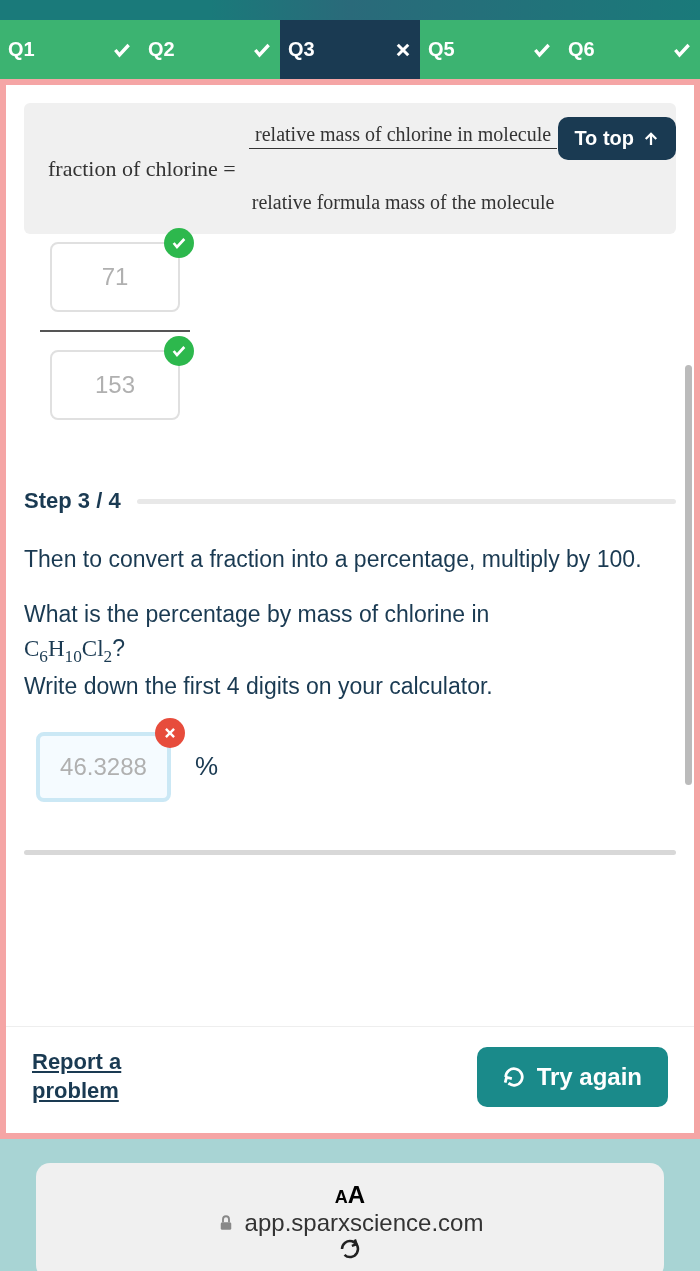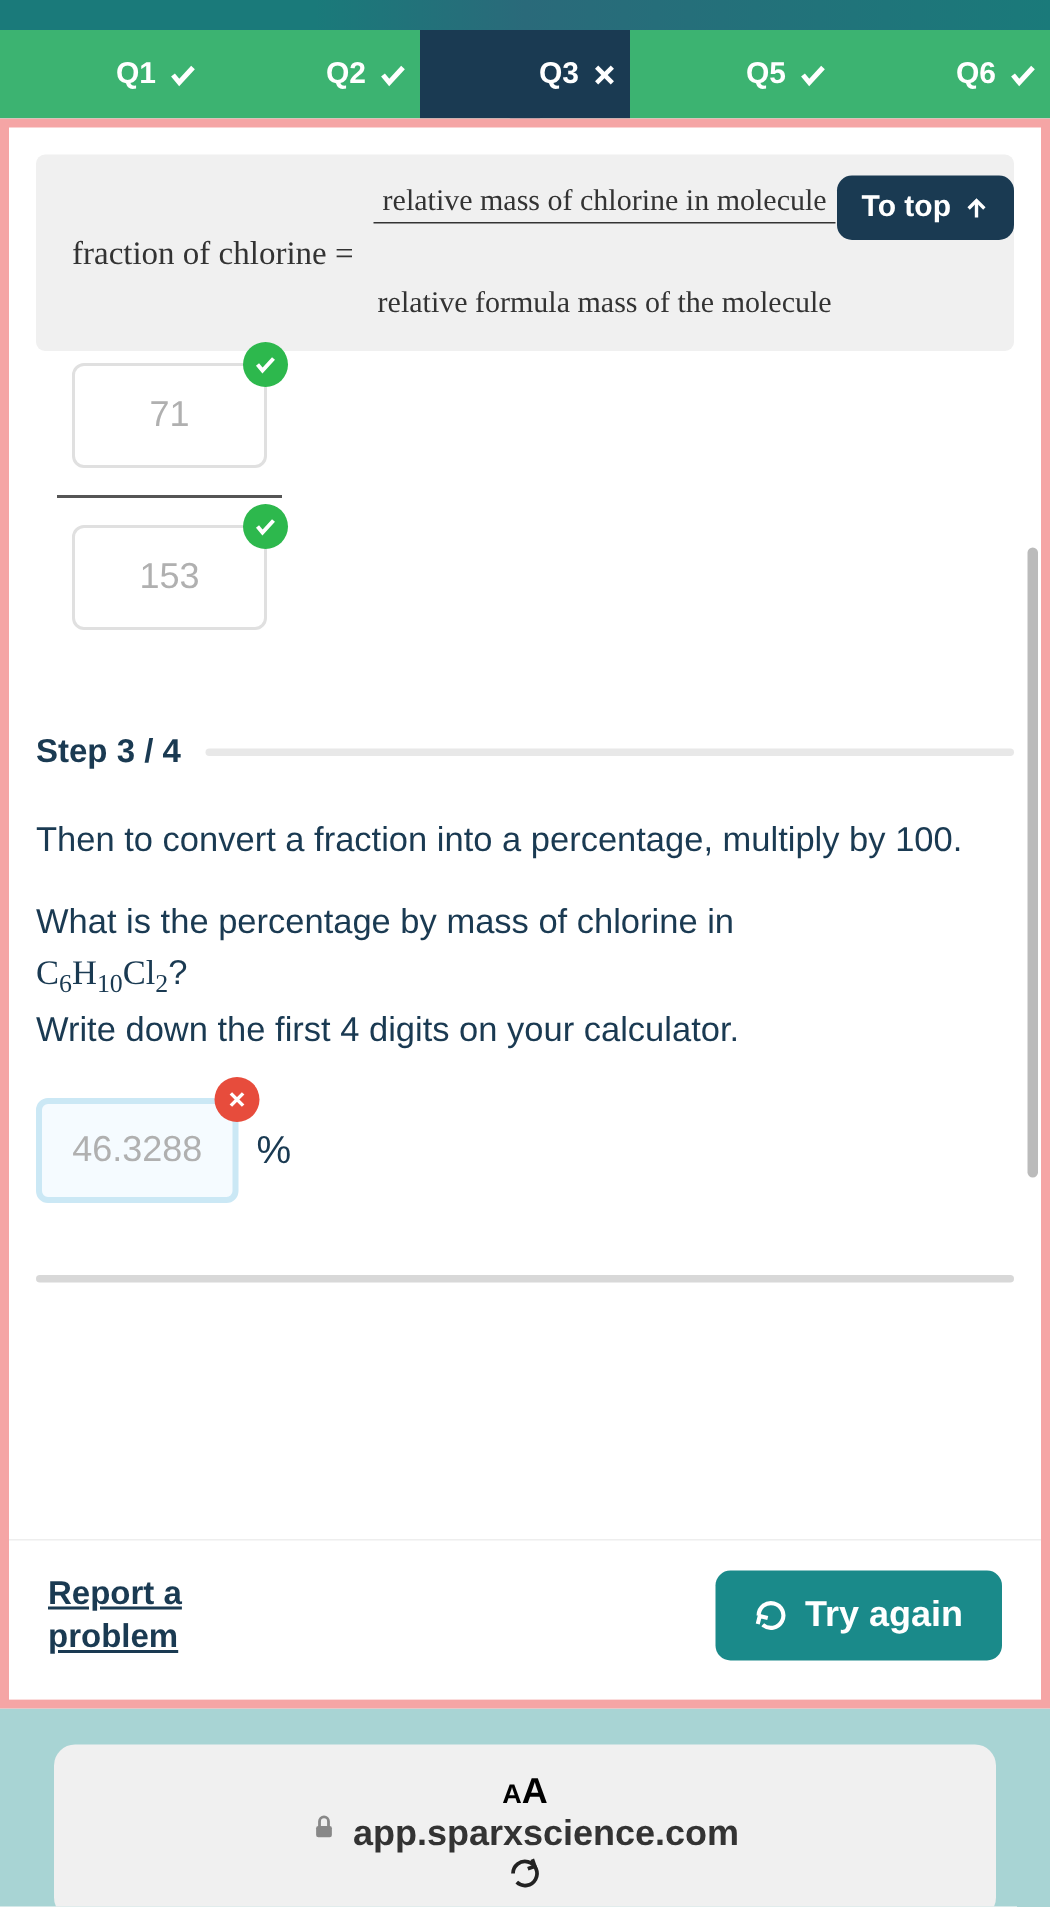--- a/index.html
+++ b/index.html
@@ -17,21 +17,21 @@
     }
     .tabs {
       display: flex;
       background: #3cb371;
     }
     .tab {
       flex: 1;
       padding: 18px 8px;
       display: flex;
       align-items: center;
-      justify-content: flex-end;
+      justify-content: space-between;
       gap: 8px;
       color: white;
       font-size: 20px;
       font-weight: 600;
       cursor: pointer;
       position: relative;
     }
     .tab.active {
       background: #1a3a52;
     }
@@ -118,21 +118,21 @@
     }
     .molecule sub { font-size: 0.75em; }
     .fraction-inputs {
       display: inline-flex;
       flex-direction: column;
       align-items: center;
       margin-left: 14px;
     }
     .input-wrap {
       position: relative;
-      margin: 8px 0;
+      margin: 8px 12px;
     }
     .answer-box {
       width: 130px;
       height: 70px;
       border: 2px solid #e0e0e0;
       border-radius: 8px;
       text-align: center;
       font-size: 24px;
       color: #b0b0b0;
       background: white;
@@ -242,24 +242,24 @@
       justify-content: space-between;
       flex-direction: column;
     }
     .aa-control {
       font-size: 24px;
       font-weight: 700;
       cursor: pointer;
     }
     .url-section {
       display: flex;
-      align-items: flex-start;
+      align-items: center;
       gap: 10px;
       font-size: 24px;
-      font-weight: 700;
+      font-weight: 400;
       color: #333;
     }
     .lock-icon { width: 18px; height: 18px; fill: #888; }
     .refresh-icon { width: 24px; height: 24px; cursor: pointer; }
     .scrollbar-indicator {
       position: absolute;
       right: 2px;
       top: 280px;
       width: 7px;
       height: 420px;

